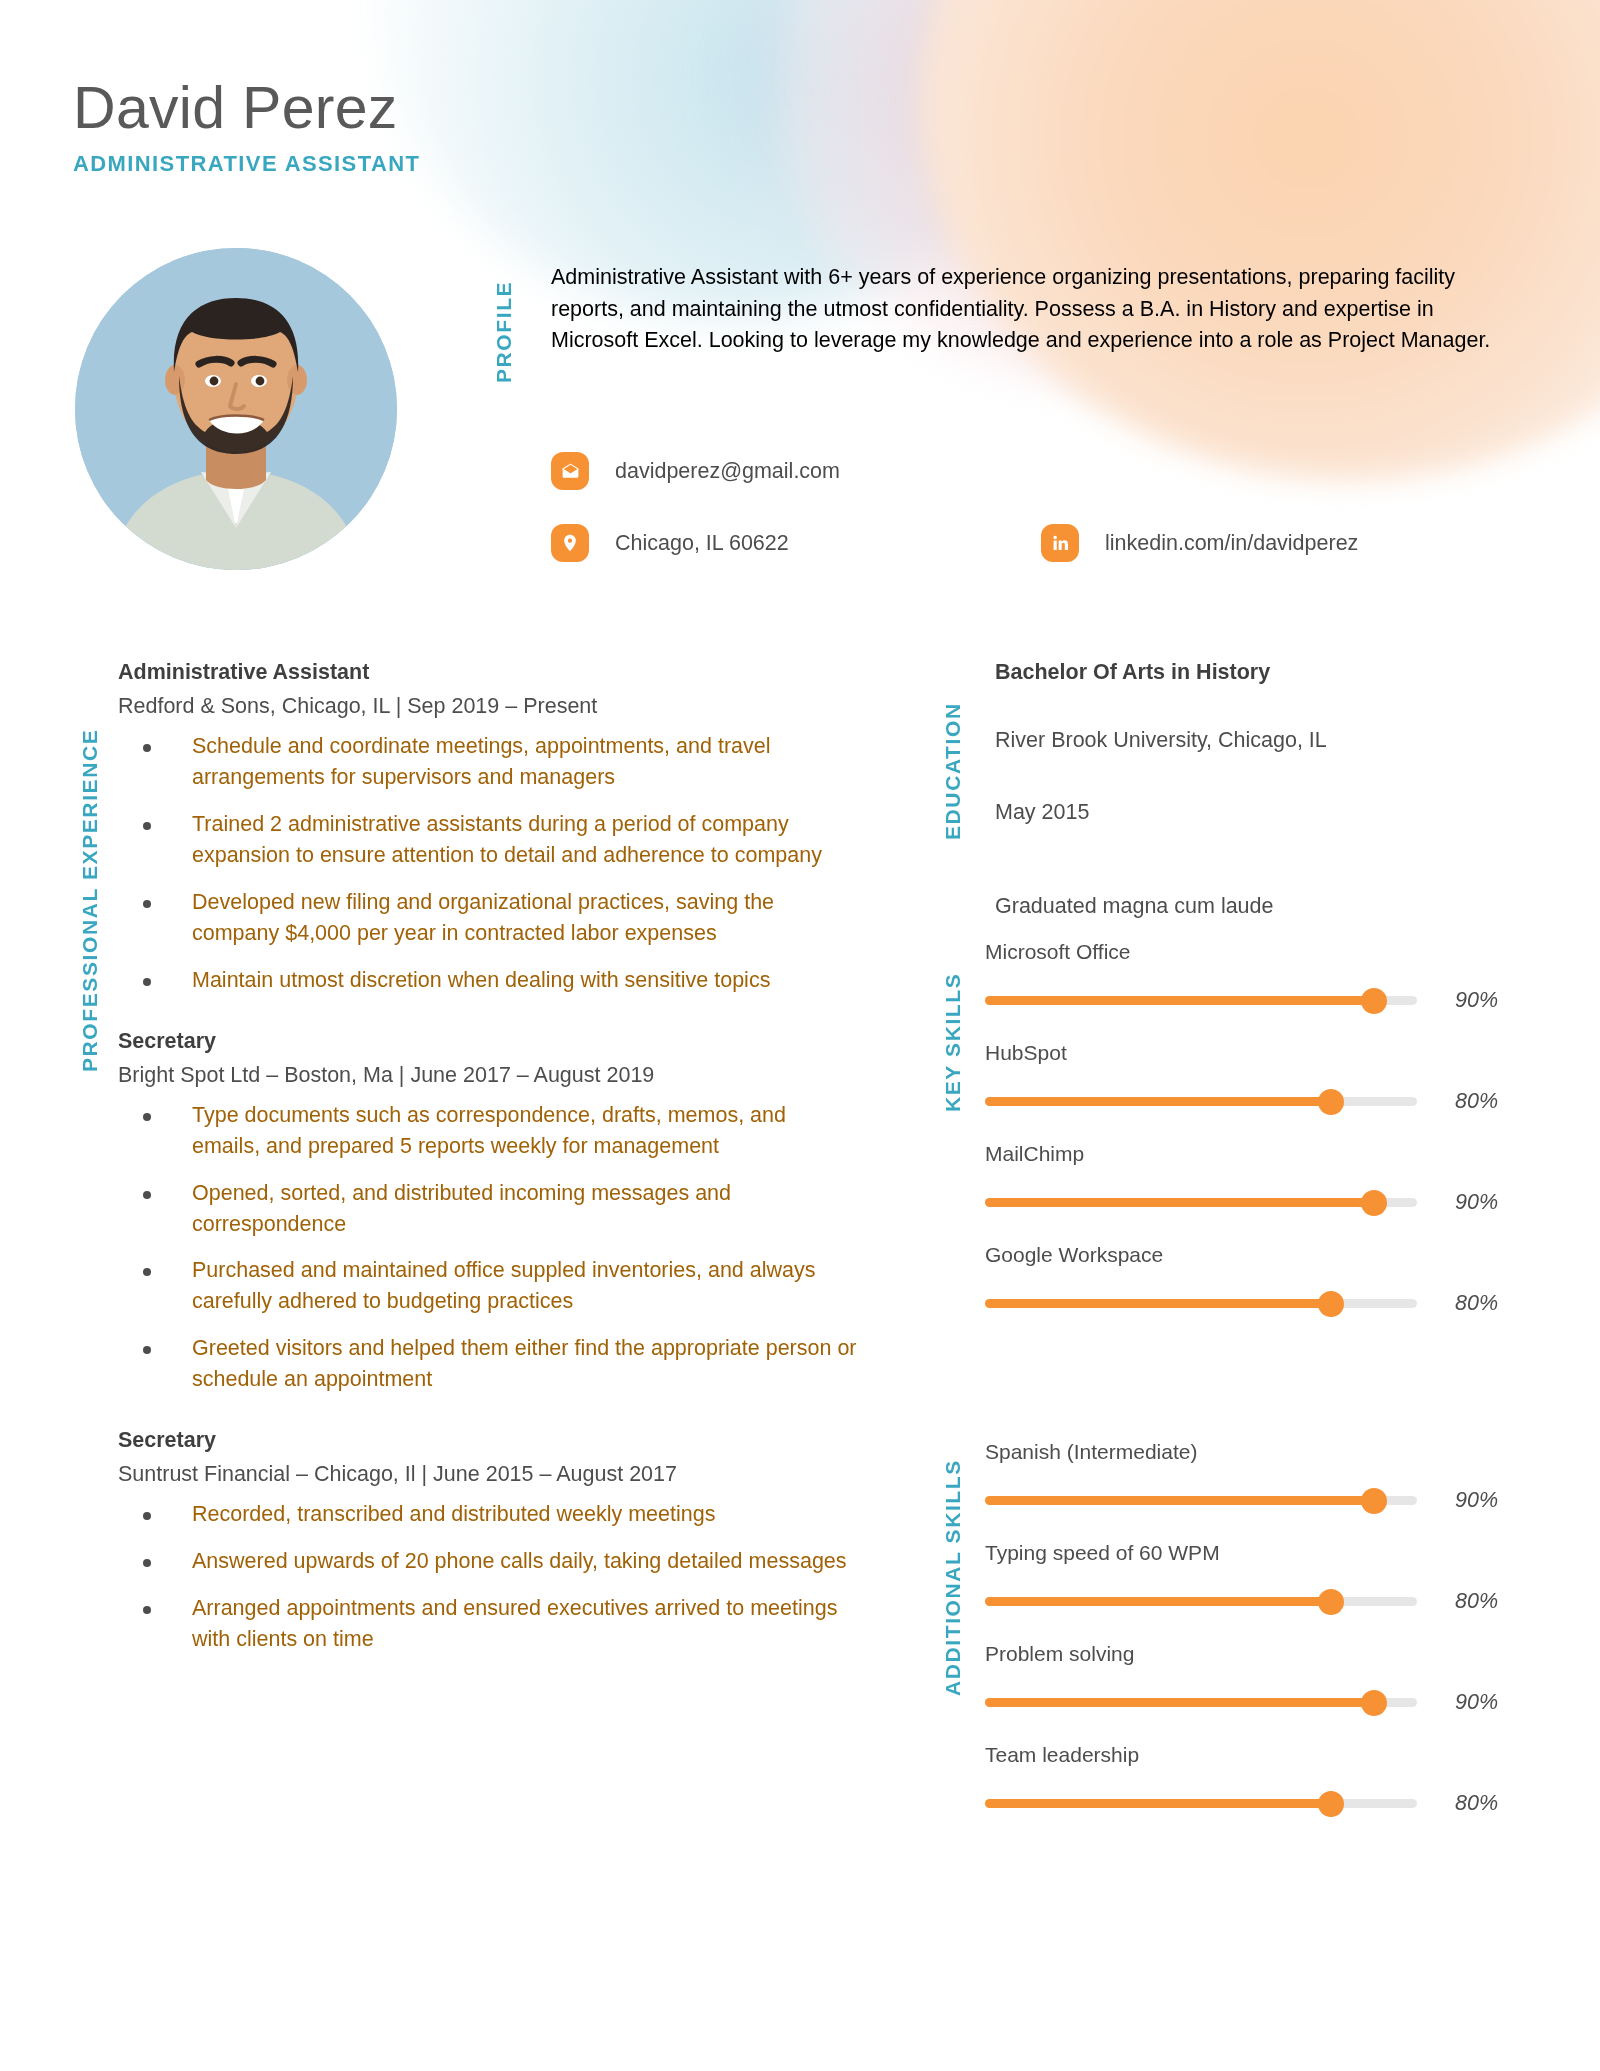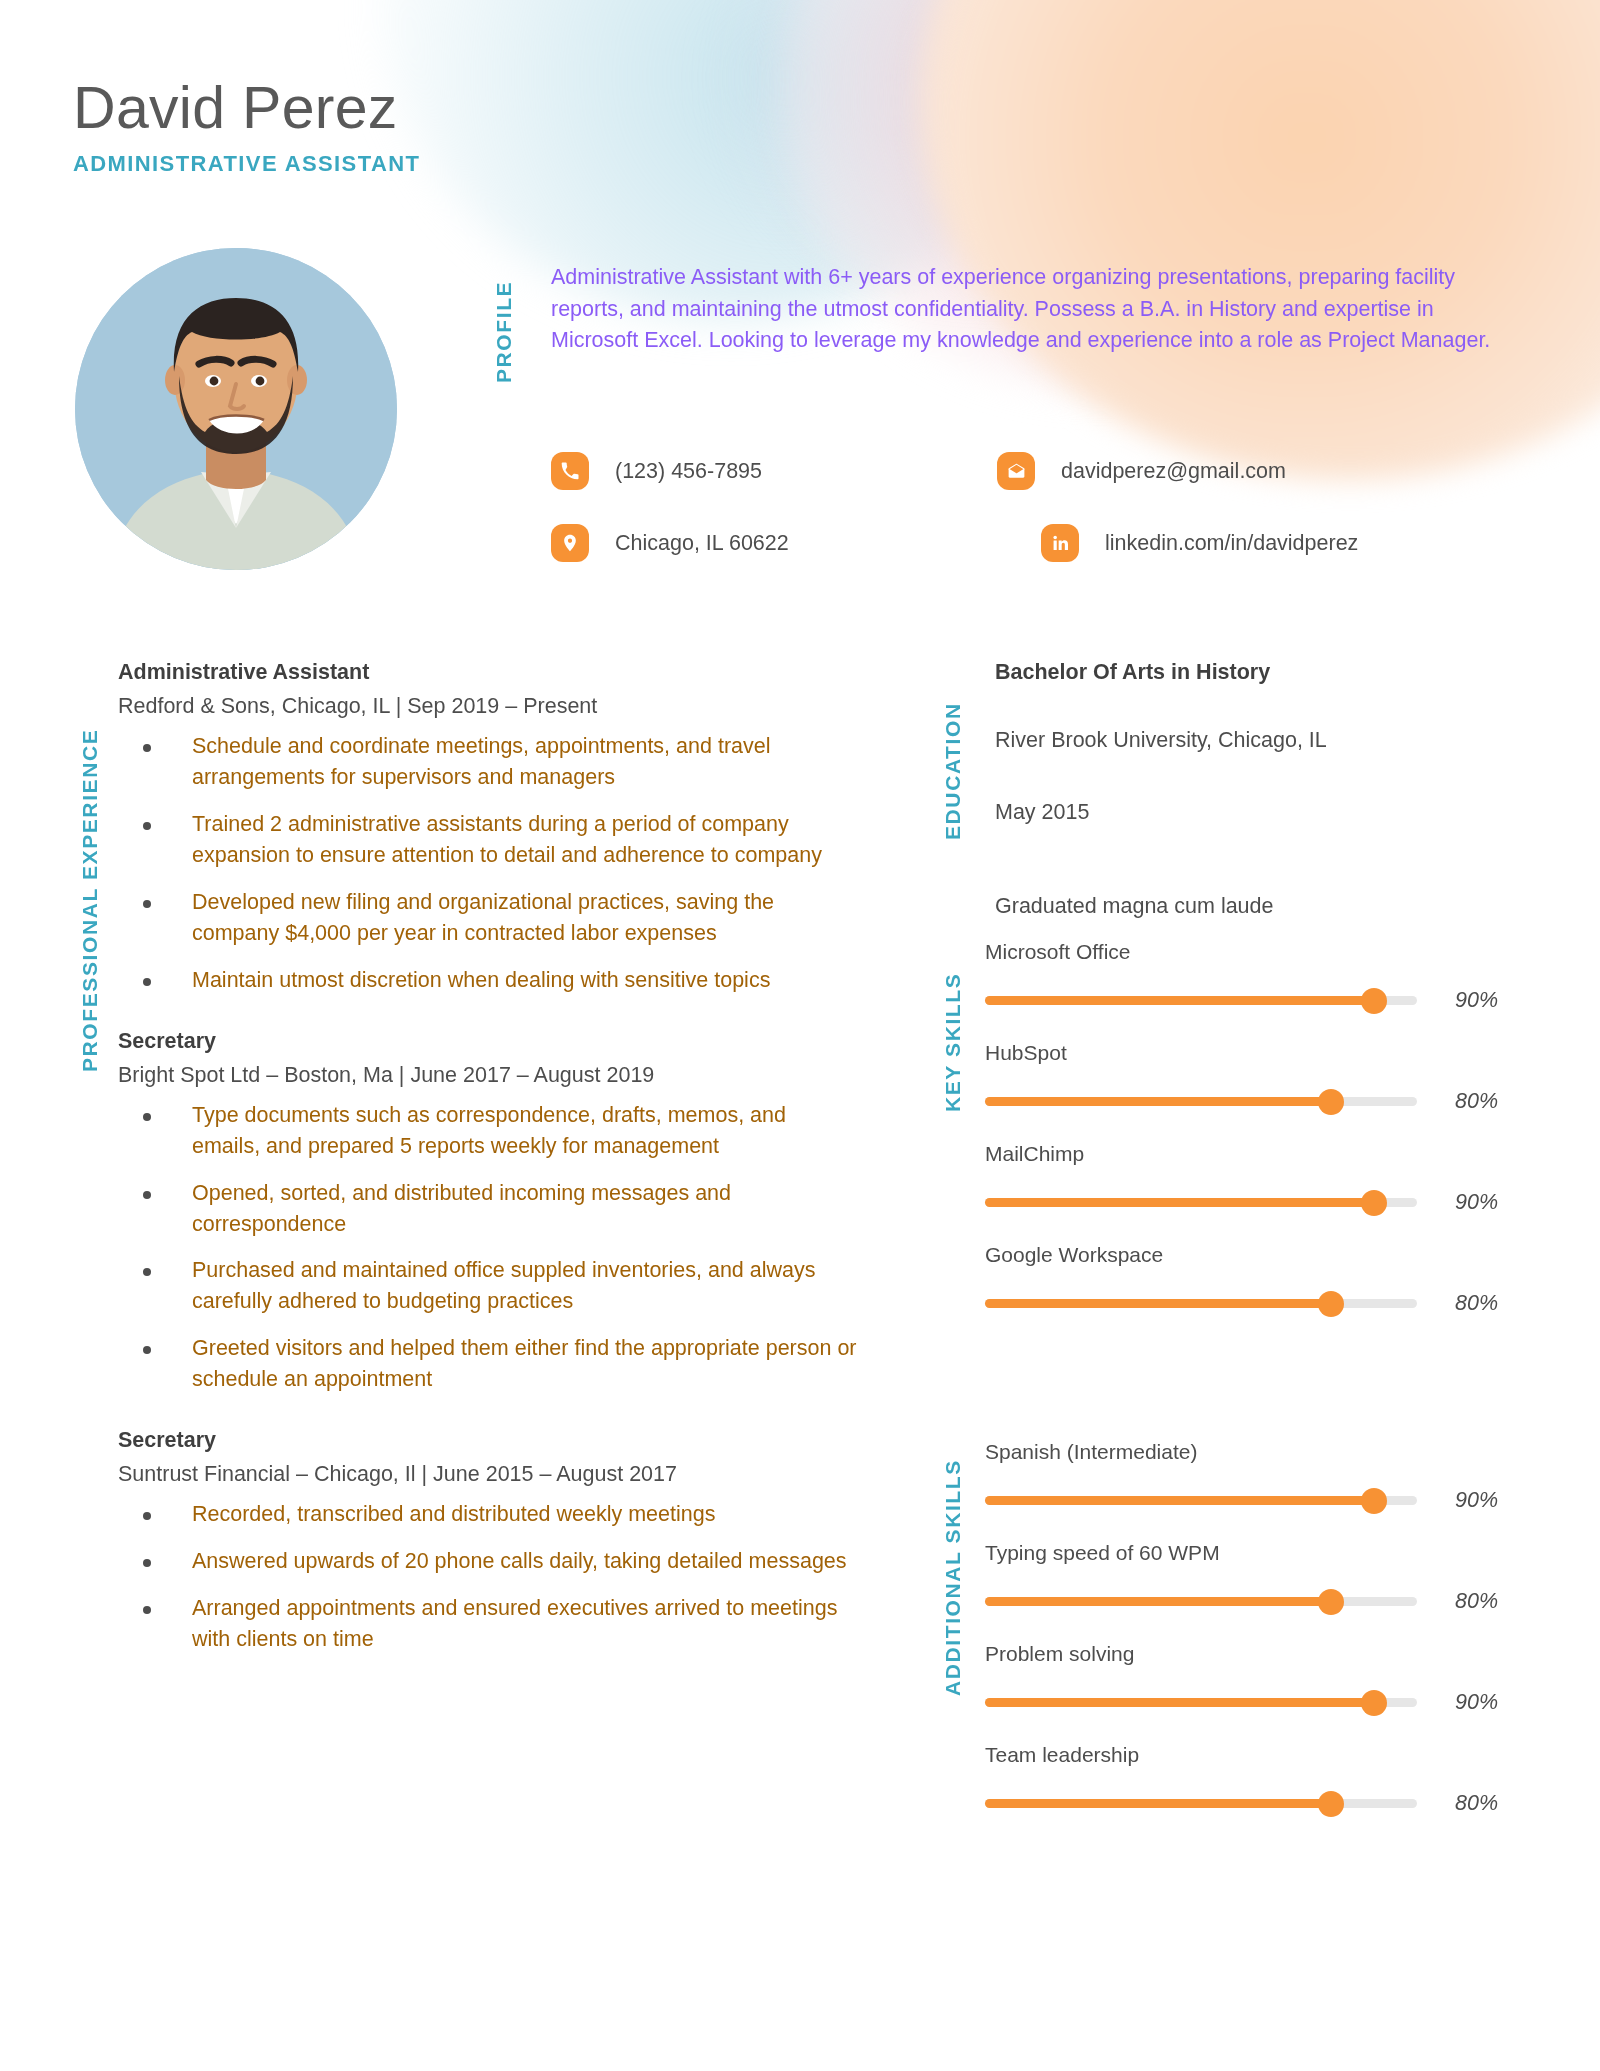--- a/index.html
+++ b/index.html
@@ -115,21 +115,21 @@
     left: 492px; top: 258px;
     font-size: 21px;
     height: 125px;
   }
   .profile-text {
     position: absolute;
     left: 551px; top: 262px;
     width: 959px;
     font-size: 21.5px;
     line-height: 1.47;
-    color: #8b5cf6;
+    color: #000000;
   }
 
   
   .contacts {
     position: absolute;
     left: 551px; top: 452px;
     width: 840px;
   }
   .contact-row { display: flex; }
   .contact-row + .contact-row { margin-top: 34px; gap: 44px; }
@@ -301,28 +301,20 @@
     <path d="M 134 172 C 146 166 176 166 189 172 C 178 190 146 190 134 172 Z" fill="#ffffff"></path>
     <path d="M 134 172 C 146 166 176 166 189 172" stroke="#8e5b3f" stroke-width="2.5" fill="none"></path>
   </svg>
 </div>
 
 <div class="vlabel profile-label">PROFILE</div>
 <div class="profile-text">Administrative Assistant with 6+ years of experience organizing presentations, preparing facility reports, and maintaining the utmost confidentiality. Possess a B.A. in History and expertise in Microsoft Excel. Looking to leverage my knowledge and experience into a role as Project Manager.</div>
 
 <div class="contacts">
   <div class="contact-row">
-    <div class="contact-cell">
-      <span class="ic">
-        <svg width="20" height="20" viewBox="0 0 24 24" fill="#ffffff">
-          <path d="M6.6 10.8c1.6 3.1 4.1 5.6 7.2 7.2l2.4-2.4c.3-.3.8-.4 1.2-.3 1.2.4 2.5.6 3.8.6.6 0 1 .4 1 1V21c0 .6-.4 1-1 1C10.6 22 2 13.4 2 2.8c0-.6.4-1 1-1h4c.6 0 1 .4 1 1 0 1.3.2 2.6.6 3.8.1.4 0 .9-.3 1.2L6.6 10.8z"></path>
-        </svg>
-      </span>
-      <span class="contact-text">(123) 456-7895</span>
-    </div>
     <div class="contact-cell">
       <span class="ic">
         <svg width="21" height="21" viewBox="0 0 24 24" fill="#ffffff">
           <path d="M3 8.6v9.1c0 .7.6 1.3 1.3 1.3h15.4c.7 0 1.3-.6 1.3-1.3V8.6l-8.3 5.2c-.4.3-.9.3-1.3 0L3 8.6z"></path>
           <path d="M12 4.3 21 10V9.1c0-.5-.3-1-.7-1.2L12.6 3.4c-.4-.2-.9-.2-1.3 0L3.7 7.9c-.4.2-.7.7-.7 1.2V10l9-5.7z"></path>
         </svg>
       </span>
       <span class="contact-text">davidperez@gmail.com</span>
     </div>
   </div>

